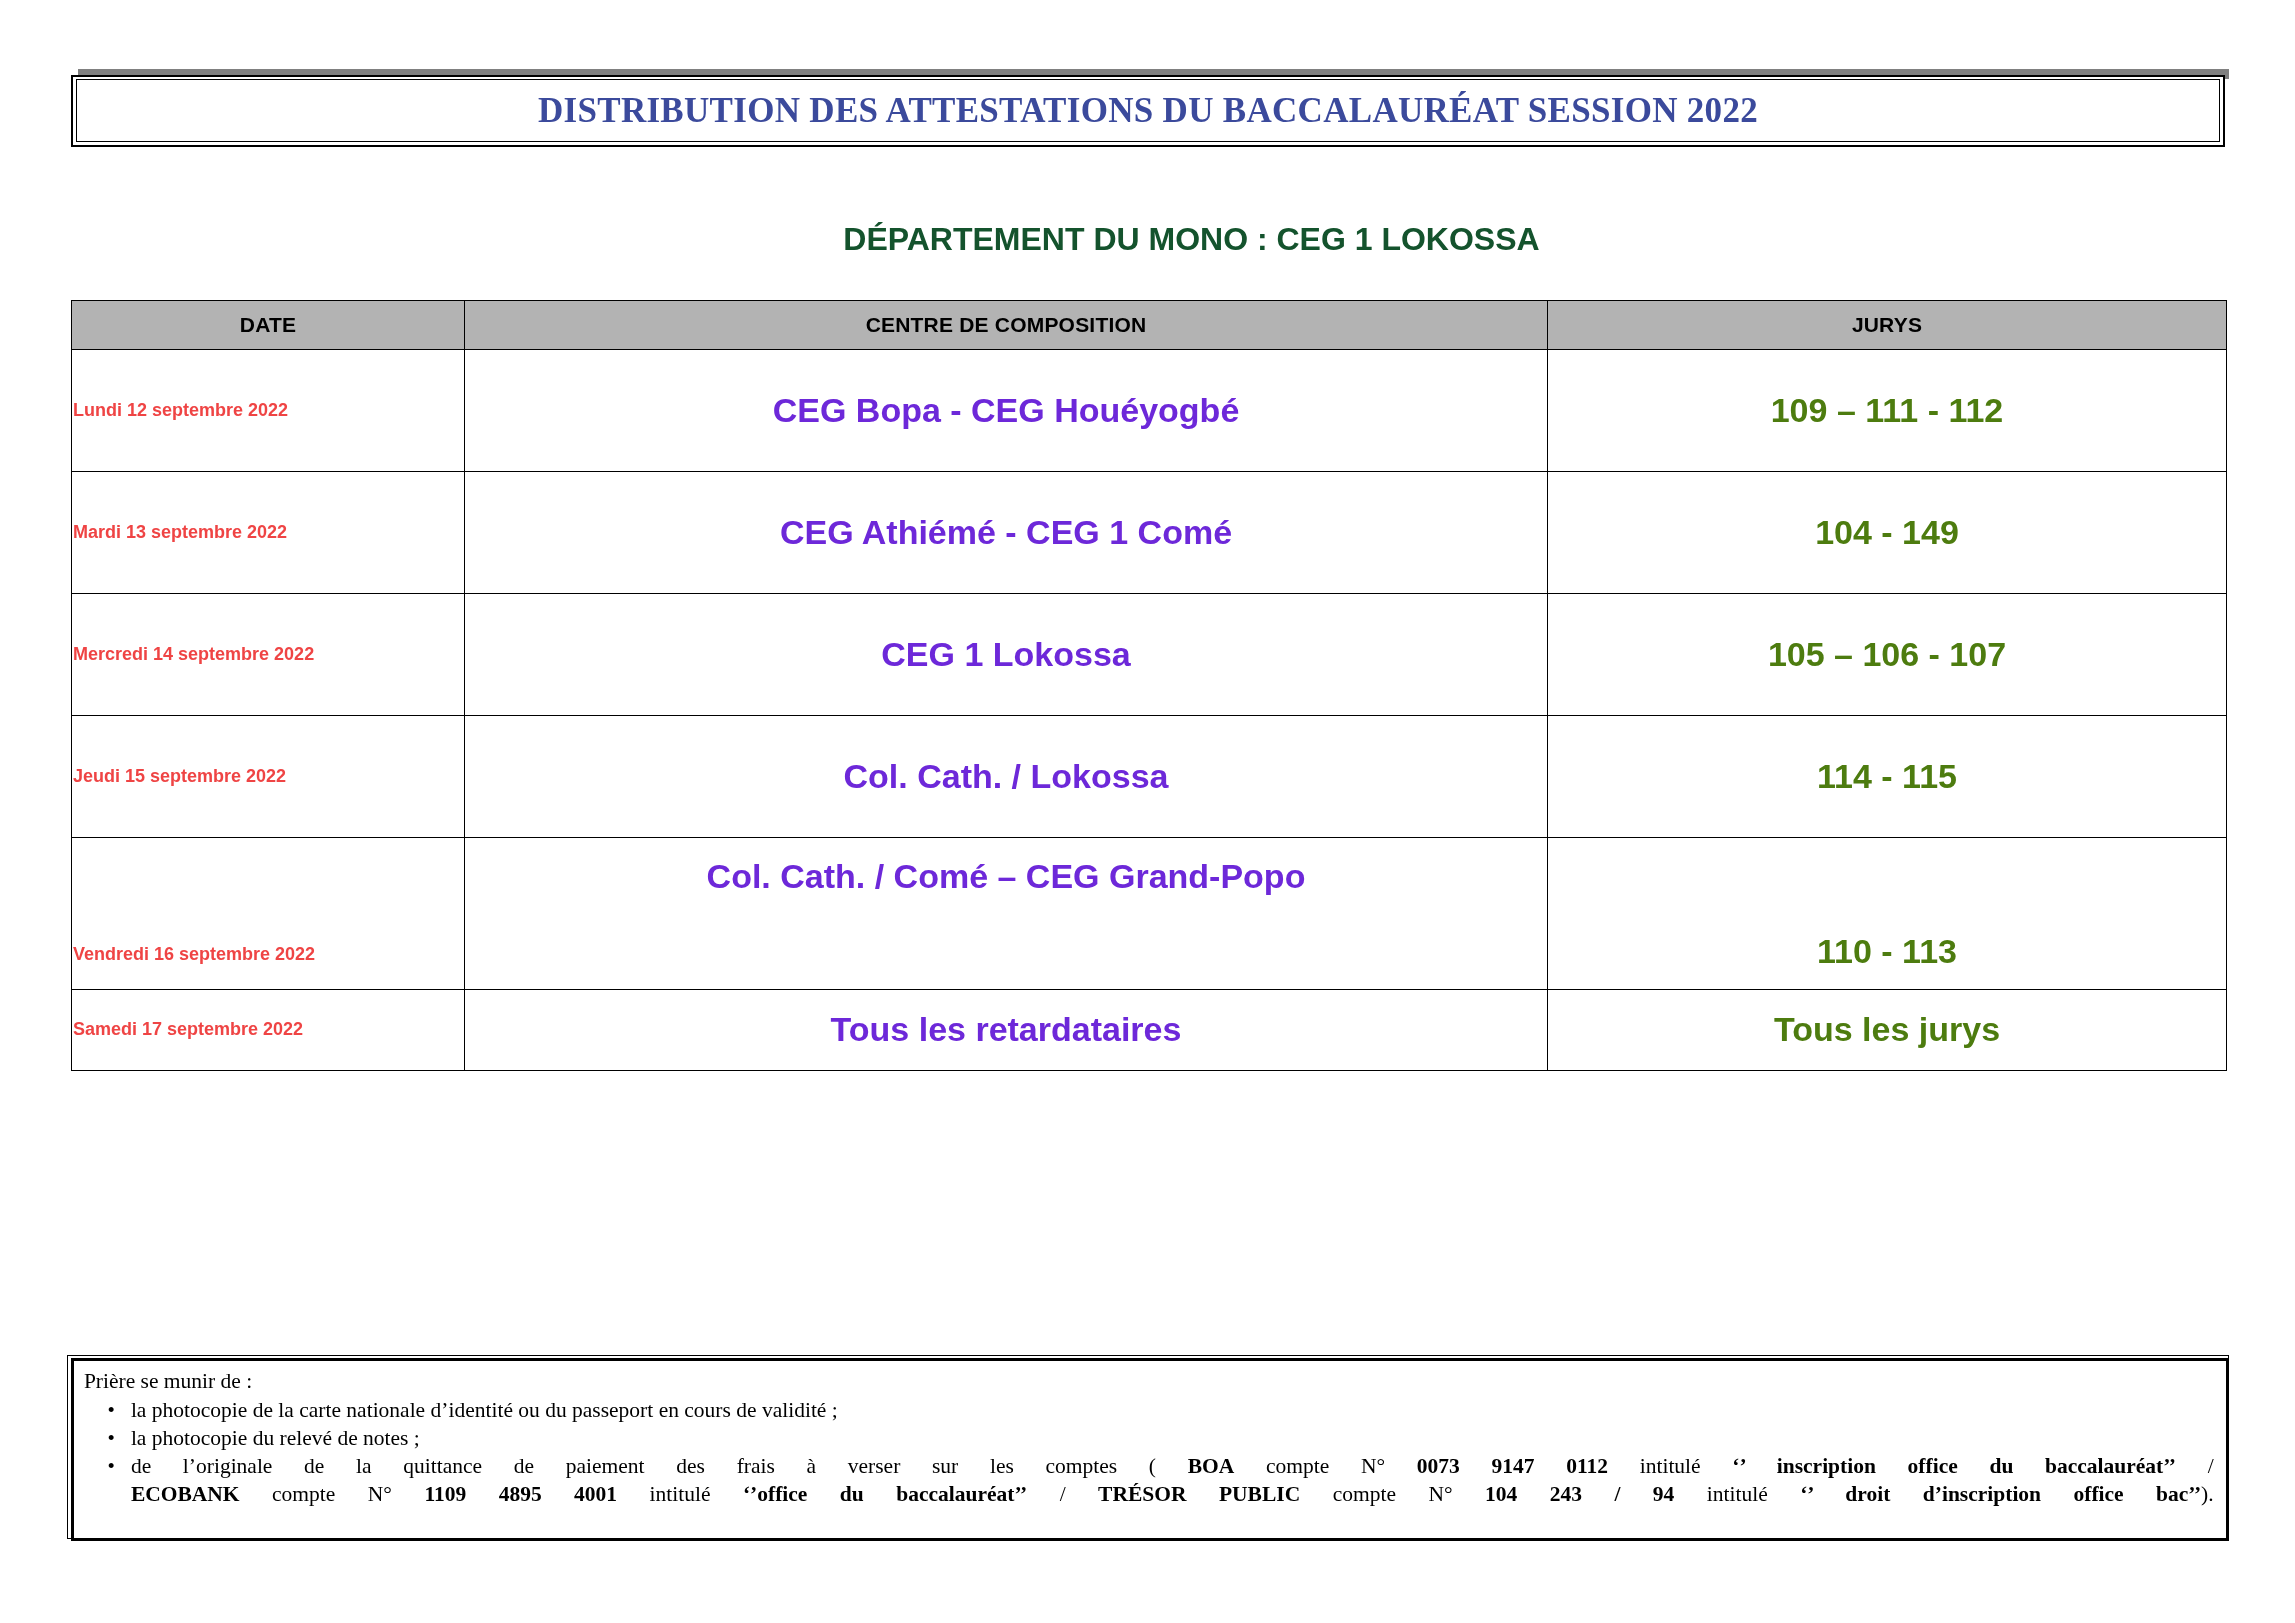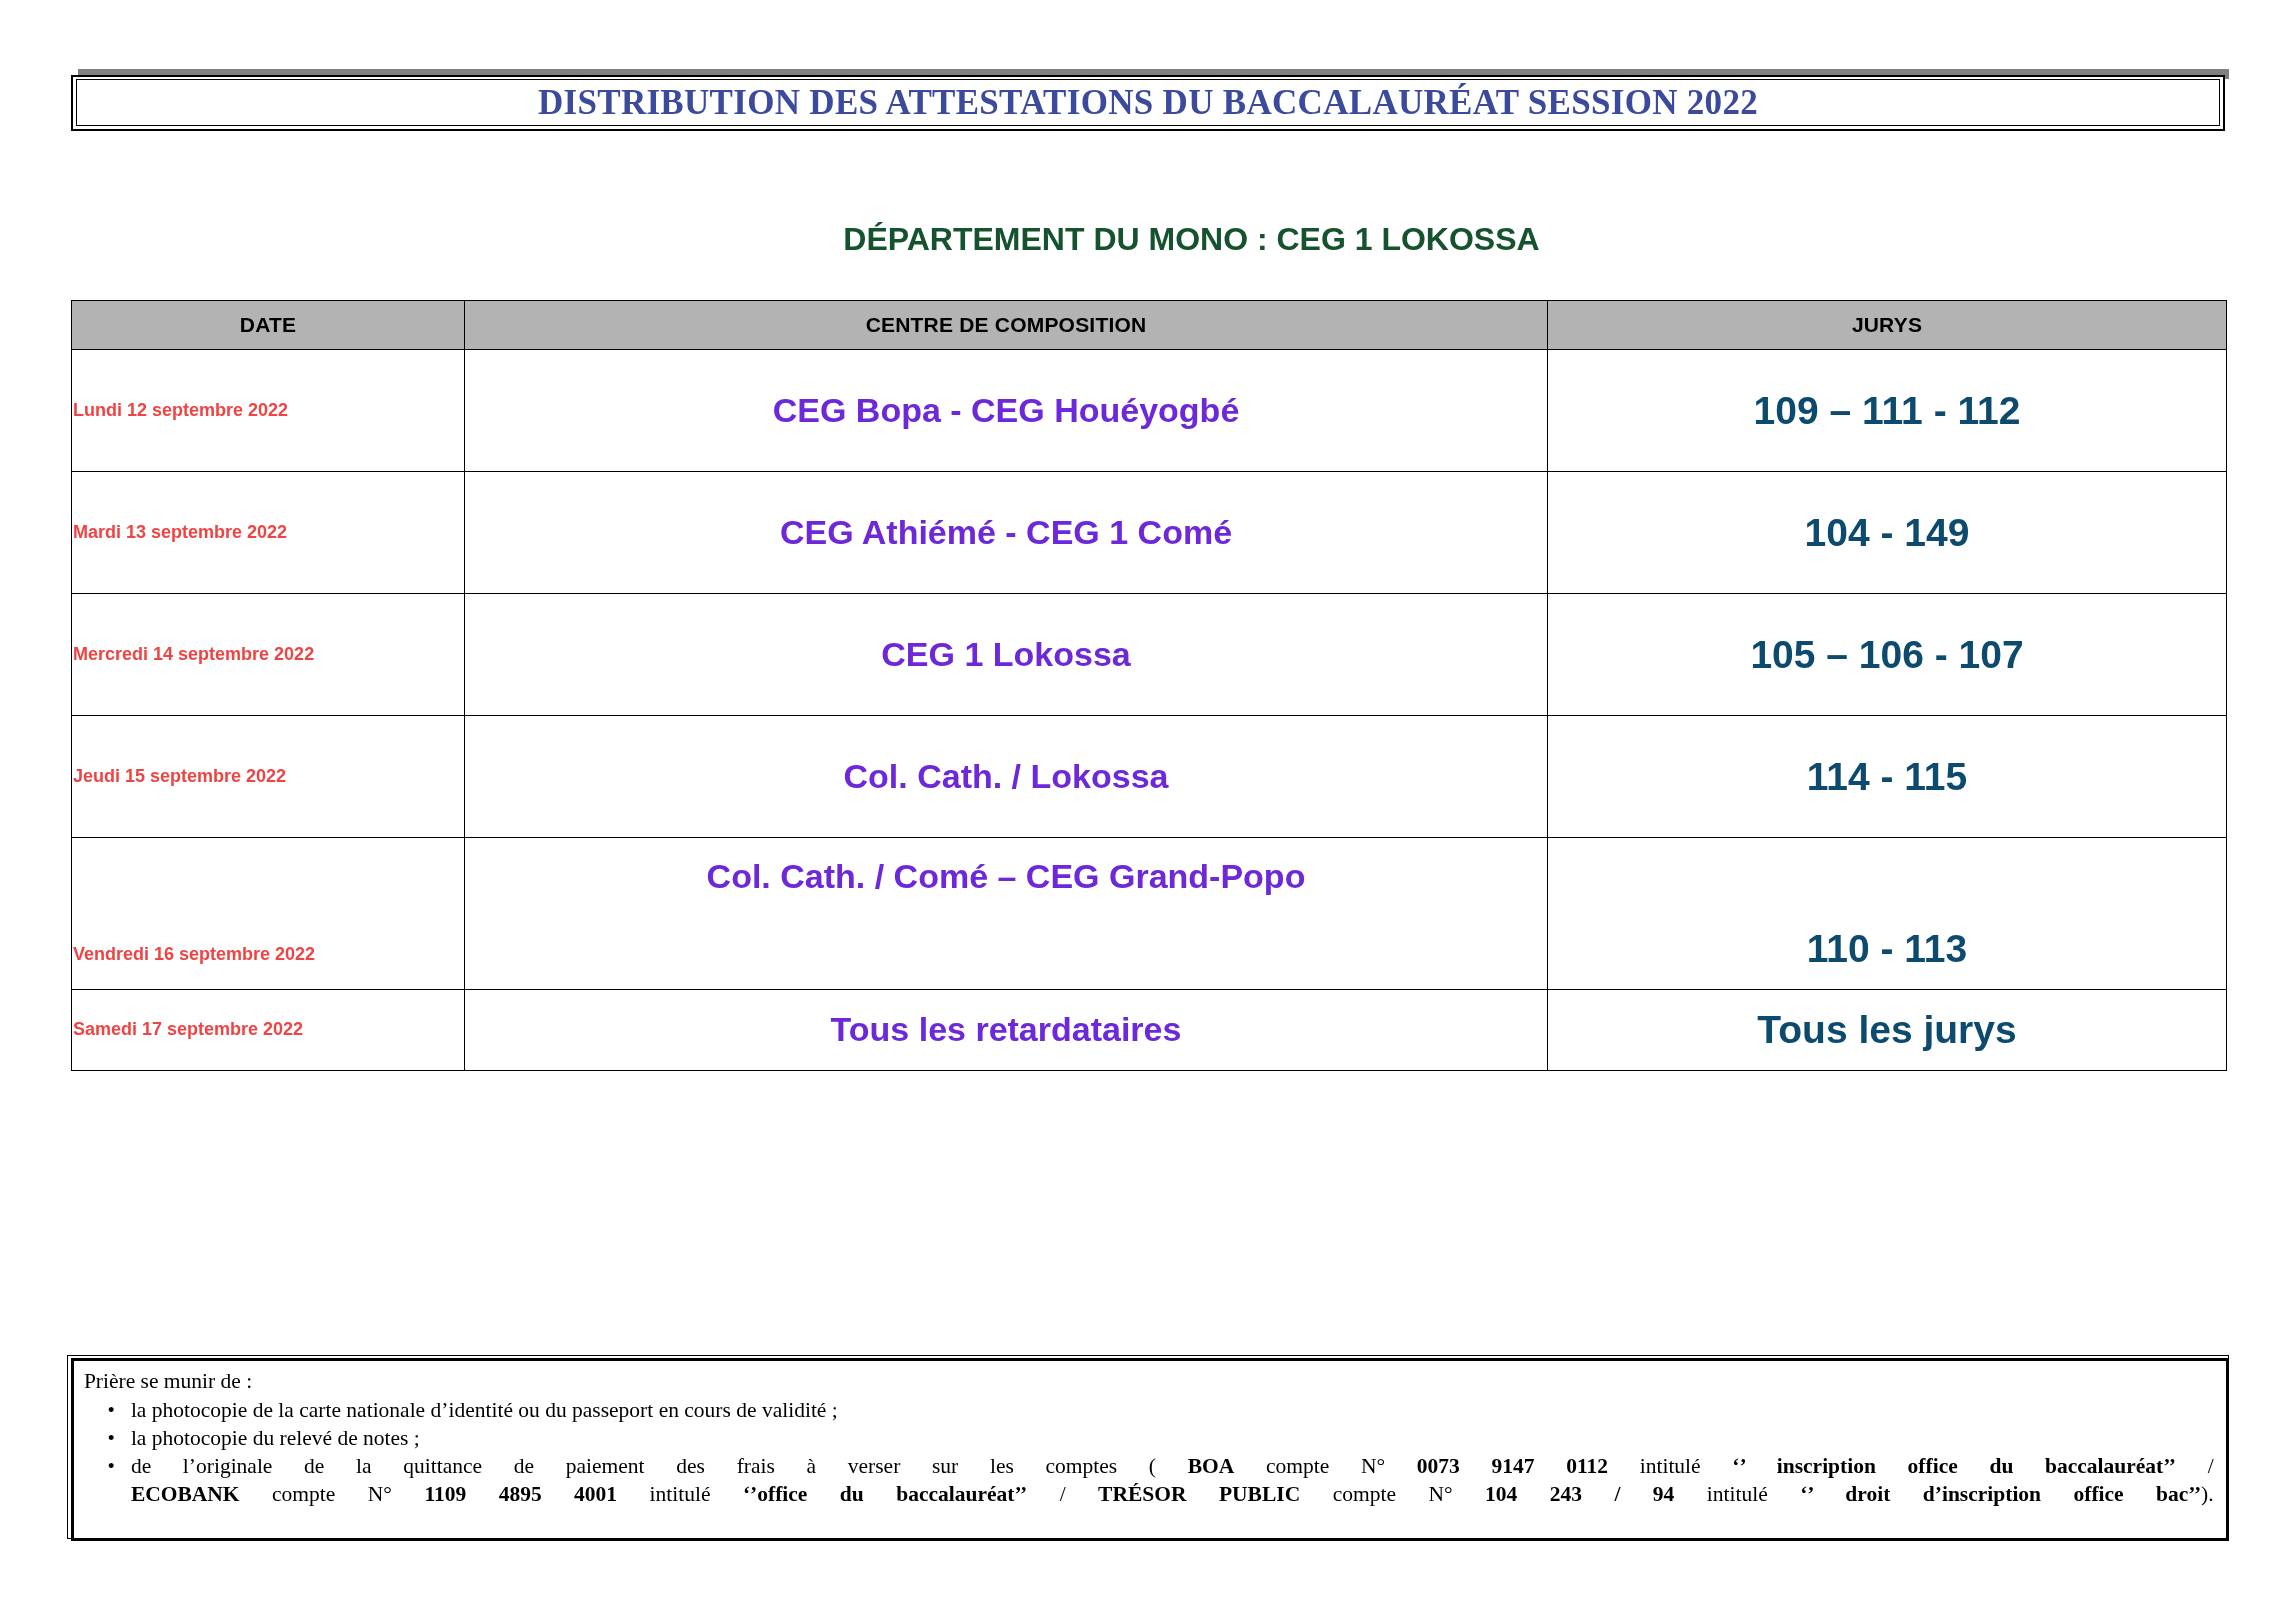--- a/index.html
+++ b/index.html
@@ -29,21 +29,21 @@
     top: 0px;
     width: 2151px;
     height: 9.7px;
     background: #808080;
   }
   .title-box {
     position: absolute;
     left: 0px;
     top: 5.6px;
     width: 2154px;
-    height: 56px;
+    height: 72px;
     border: 2.1px solid #000000;
     background: #ffffff;
     box-sizing: border-box;
   }
   .title-box-inner {
     position: absolute;
     left: 2.8px;
     top: 2.8px;
     right: 2.8px;
     bottom: 2.8px;
@@ -121,22 +121,22 @@
     font-family: "Liberation Sans", sans-serif;
     font-weight: bold;
     font-size: 34px;
     color: #6d28d9;
     white-space: nowrap;
   }
   td.cell-jurys {
     text-align: center;
     font-family: "Liberation Sans", sans-serif;
     font-weight: bold;
-    font-size: 39px;
-    color: #0c4a6e;
+    font-size: 34px;
+    color: #4d7c0f;
     white-space: nowrap;
   }
   tr.row-h-std td { height: 119px; }
   tr.row-h-tall td { height: 126px; }
   tr.row-h-short td { height: 78px; }
 
   
   tr.row-offset td.cell-centre { vertical-align: top; padding-top: 19.4px; }
   tr.row-offset td.cell-date   { vertical-align: bottom; padding-bottom: 23.6px; }
   tr.row-offset td.cell-jurys  { vertical-align: bottom; padding-bottom: 18px; }

